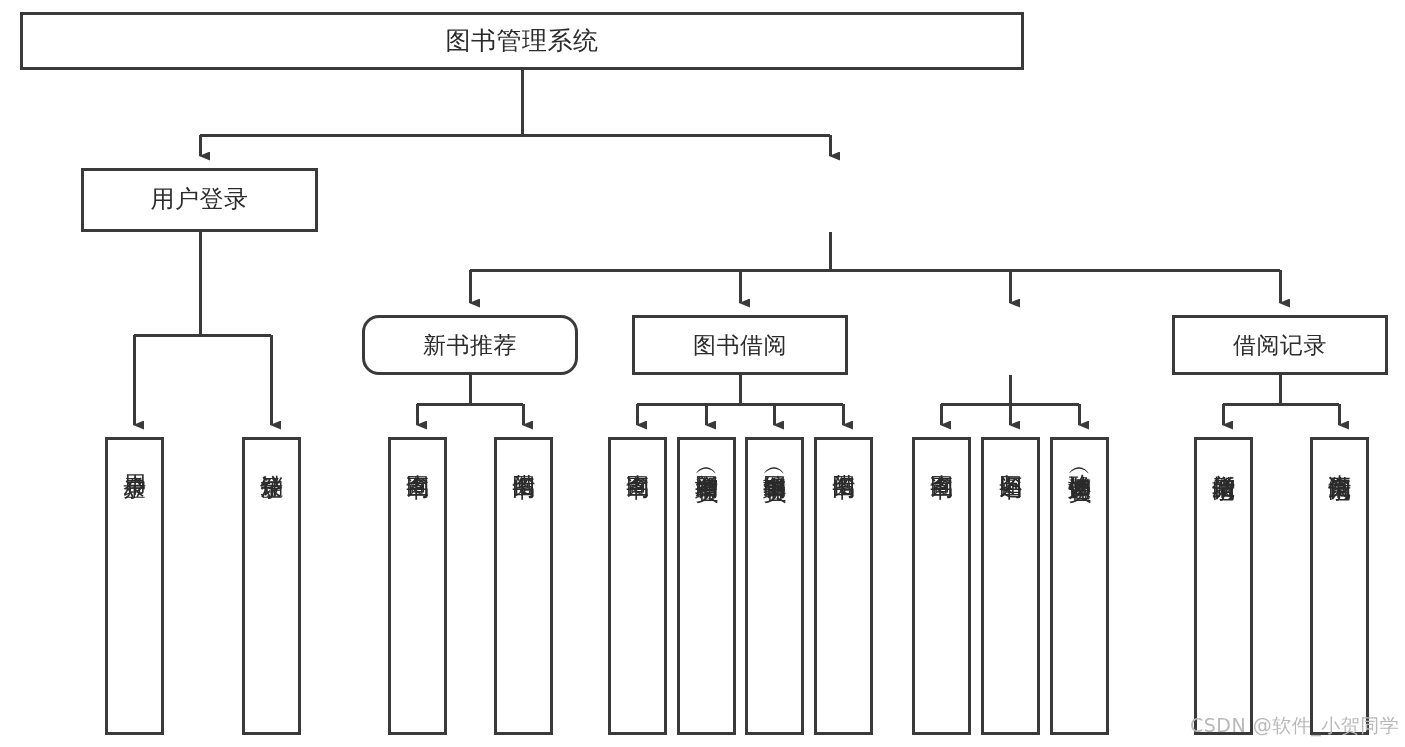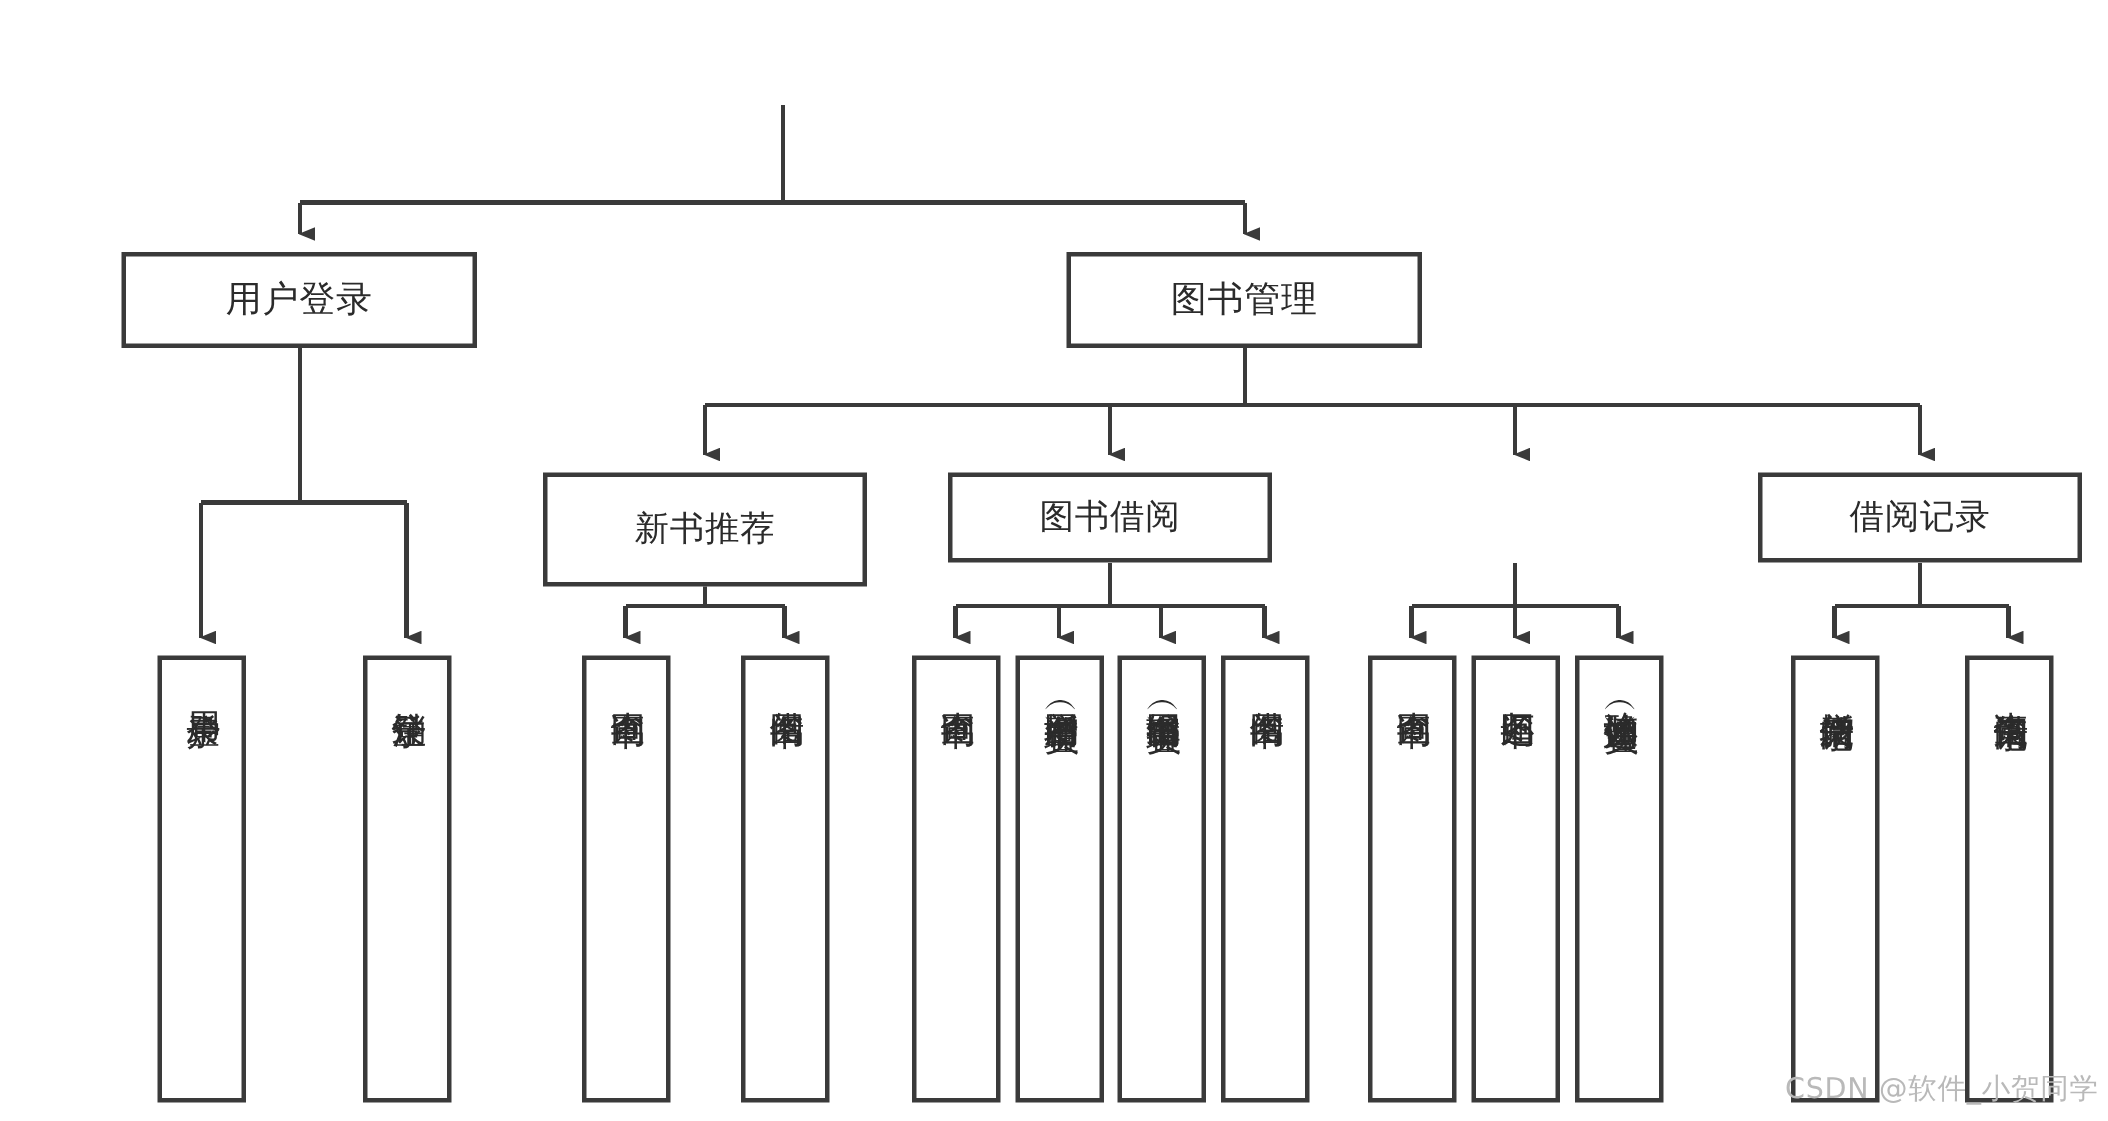--- a/index.html
+++ b/index.html
@@ -129,30 +129,30 @@
       <path d="M1010,404 L1010,425" marker-end="url(#arrow)"></path>
       <path d="M1079,404 L1079,425" marker-end="url(#arrow)"></path>
 
       <path d="M1280,375 L1280,404"></path>
       <path d="M1223,404 L1339,404"></path>
       <path d="M1223,404 L1223,425" marker-end="url(#arrow)"></path>
       <path d="M1339,404 L1339,425" marker-end="url(#arrow)"></path>
     </g>
   </svg>
 
+  <div class="node root" style="left:20px; top:12px; width:1004px; height:58px;">
+    <span class="lbl">图书管理系统</span>
+  </div>
 
   <div class="node lvl2" style="left:81px; top:168px; width:237px; height:64px;">
     <span class="lbl">用户登录</span>
   </div>
 
-  <div class="node lvl2" style="left:711px; top:168px; width:237px; height:64px;">
-    <span class="lbl">图书管理</span>
-  </div>
-
-  <div class="node lvl3" style="left:362px; top:315px; width:216px; height:76px;">
+
+  <div class="node lvl3" style="left:362px; top:315px; width:216px; height:60px;border-radius:17px;">
     <span class="lbl">新书推荐</span>
   </div>
 
   <div class="node lvl3" style="left:632px; top:315px; width:216px; height:60px;">
     <span class="lbl">图书借阅</span>
   </div>
 
 
   <div class="node lvl3" style="left:1172px; top:315px; width:216px; height:60px;">
     <span class="lbl">借阅记录</span>

